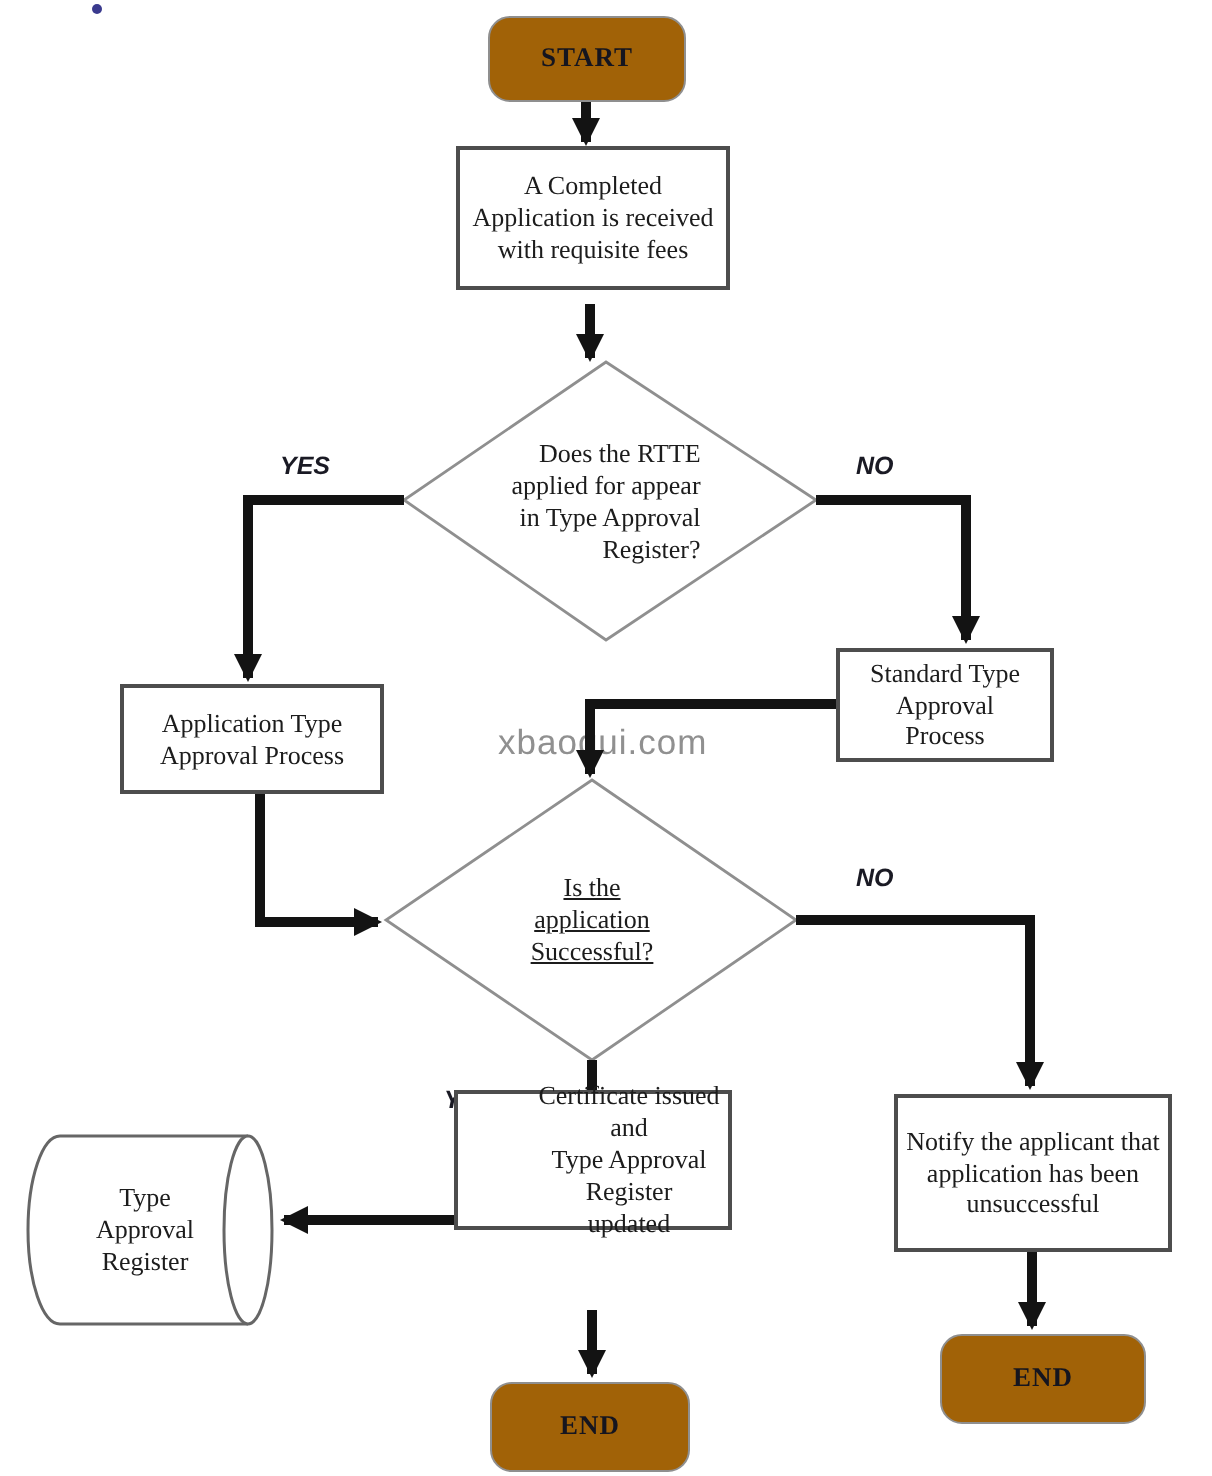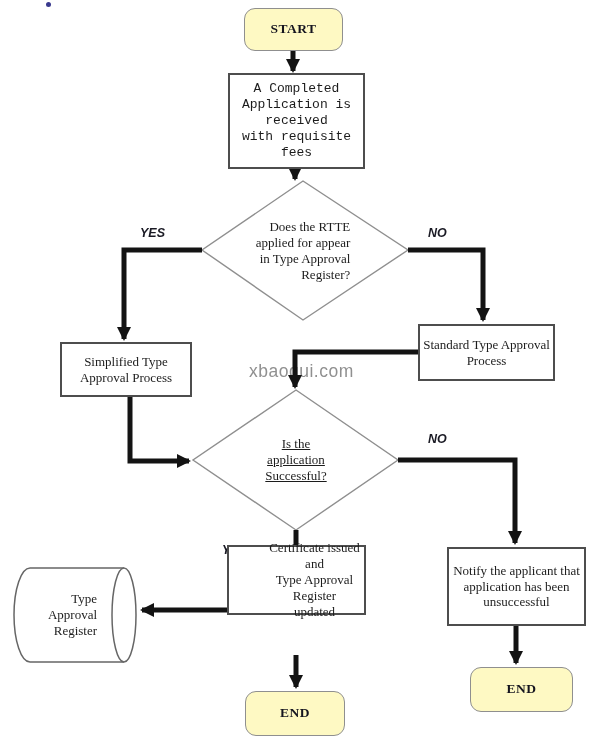--- a/index.html
+++ b/index.html
@@ -20,21 +20,21 @@
     position:absolute;z-index:3;
     display:flex;align-items:center;justify-content:center;
     text-align:center;white-space:pre-line;
     font-size:13px;line-height:1.22;color:#1c1c1c;
     box-sizing:border-box;
   }
   .process{
     background:#ffffff;border:2px solid #4d4d4d;
   }
   .terminator{
-    background:#fef9c3;border:1.5px solid #8f8f8f;border-radius:11px;
+    background:#a16207;border:1.5px solid #8f8f8f;border-radius:11px;
     font-weight:bold;letter-spacing:0.5px;font-size:13.5px;color:#15151f;
   }
   .free-text{background:transparent;}
   .edge-label{
     position:absolute;z-index:3;
     font-family:"Liberation Sans", sans-serif;
     font-weight:bold;font-size:12.5px;color:#1a1a24;font-style:italic;
   }
   .blue-dot{
     position:absolute;left:46px;top:2px;width:5px;height:5px;
@@ -76,54 +76,54 @@
       <polyline points="398,460 515,460 515,543" marker-end="url(#ah)"></polyline>
       <polyline points="516,626 516,663" marker-end="url(#ah)"></polyline>
       <polyline points="296,530 296,571" marker-end="url(#ah)"></polyline>
       <polyline points="227,610 142,610" marker-end="url(#ah)"></polyline>
       <polyline points="296,655 296,687" marker-end="url(#ah)"></polyline>
     </g>
   </svg>
 
   <div class="node terminator" style="left:244px;top:8px;width:99px;height:43px;">START</div>
 
-  <div class="node process" style="left:228px;top:73px;width:137px;height:96px;font-family:Liberation Mono, monospace;">A Completed
+  <div class="node process" style="left:228px;top:73px;width:137px;height:72px;">A Completed
 Application is received
 with requisite fees</div>
 
   <div class="node free-text" style="left:238px;top:207px;width:130px;height:88px;text-align:right;">Does the RTTE
 applied for appear
 in Type Approval
 Register?</div>
 
   <div class="edge-label" style="left:140px;top:226px;">YES</div>
   <div class="edge-label" style="left:428px;top:226px;">NO</div>
 
-  <div class="node process" style="left:60px;top:342px;width:132px;height:55px;">Simplified Type
+  <div class="node process" style="left:60px;top:342px;width:132px;height:55px;">Application Type
 Approval Process</div>
 
-  <div class="node process" style="left:418px;top:324px;width:137px;height:57px;">Standard Type Approval
+  <div class="node process" style="left:418px;top:324px;width:109px;height:57px;">Standard Type Approval
 Process</div>
 
   <div class="node free-text" style="left:246px;top:418px;width:100px;height:84px;text-decoration:underline;">Is the
 application
 Successful?</div>
 
   <div class="edge-label" style="left:222px;top:543px;">YES</div>
   <div class="edge-label" style="left:428px;top:432px;">NO</div>
 
   <div class="node process" style="left:447px;top:547px;width:139px;height:79px;">Notify the applicant that
 application has been
 unsuccessful</div>
 
   <div class="node process" style="left:227px;top:545px;width:139px;height:70px;padding-left:36px;">Certificate issued and
 Type Approval Register
 updated</div>
 
-  <div class="node free-text" style="left:25px;top:582px;width:95px;height:66px;text-align:right;">Type
+  <div class="node free-text" style="left:25px;top:582px;width:95px;height:66px;">Type
 Approval
 Register</div>
 
   <div class="node terminator" style="left:470px;top:667px;width:103px;height:45px;">END</div>
 
   <div class="node terminator" style="left:245px;top:691px;width:100px;height:45px;">END</div>
 
 </div>
 
 </body></html>

